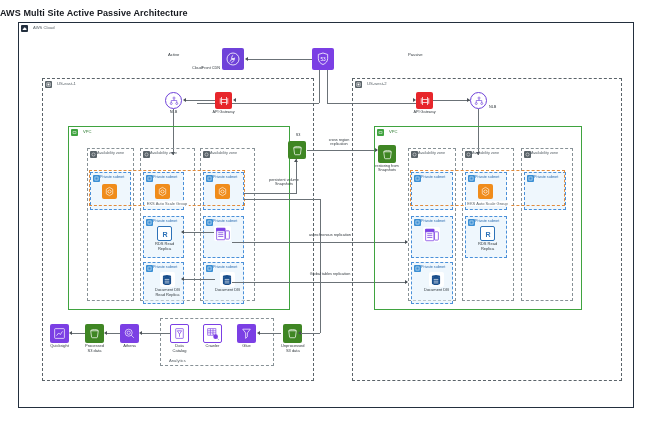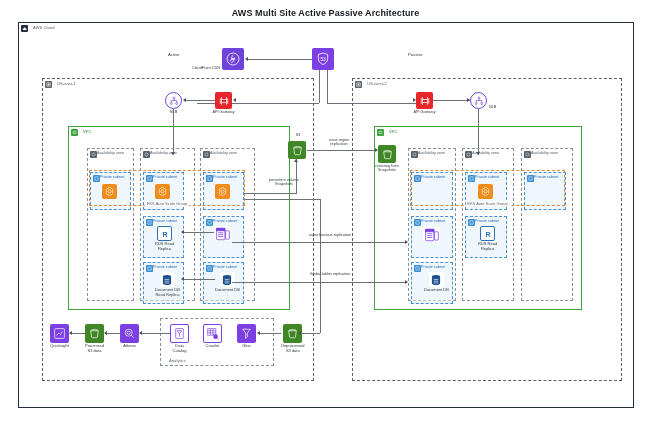--- a/index.html
+++ b/index.html
@@ -12,21 +12,21 @@
     position: relative;
     width: 651px; height: 425px;
     background: #ffffff;
     overflow: hidden;
   }
 
   
   .title {
     position: absolute;
     left: 0; right: 0; top: 8px;
-    text-align: center;
+    text-align: left;
     font-size: 9px;
     font-weight: bold;
     color: #16191f;
     letter-spacing: .1px;
   }
 
   
   .grp {
     position: absolute;
     border: 1px solid #879196;

